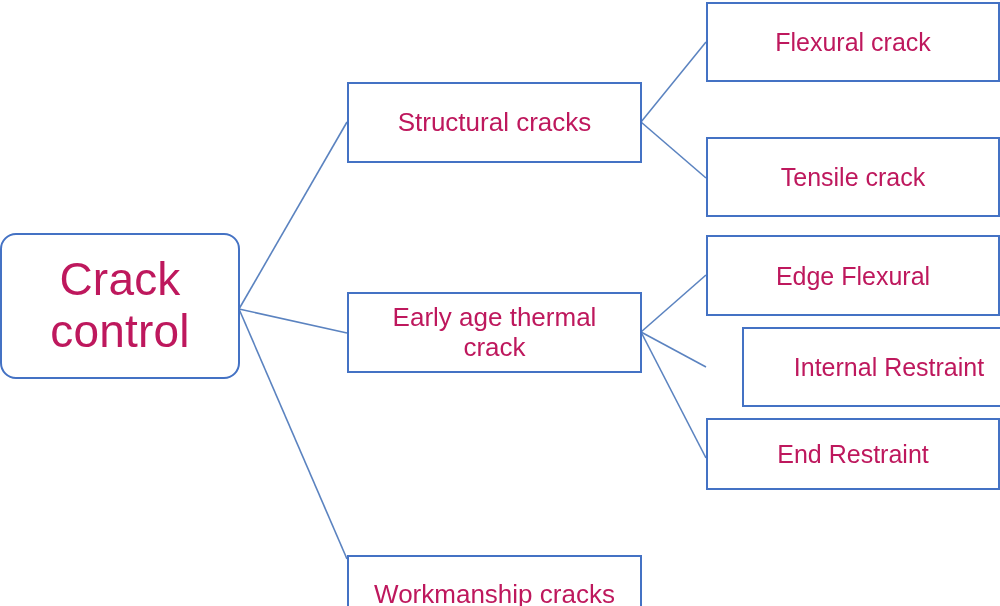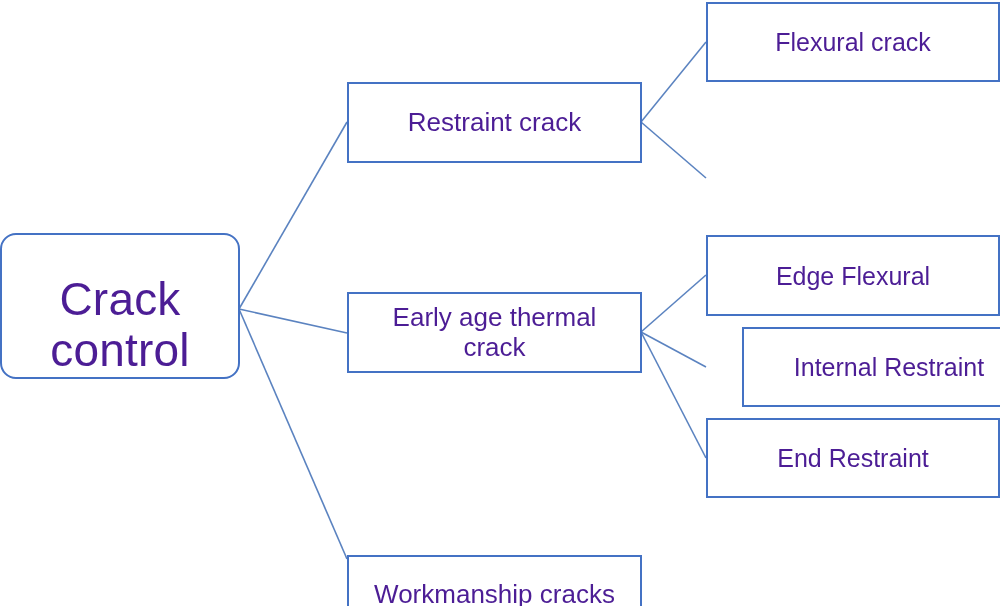--- a/index.html
+++ b/index.html
@@ -27,21 +27,21 @@
   }
   .node {
     position: absolute;
     box-sizing: border-box;
     background: #ffffff;
     border: 2px solid #4472c4;
     display: flex;
     align-items: center;
     justify-content: center;
     text-align: center;
-    color: #4c1d95;
+    color: #be185d;
     line-height: 1.12;
     z-index: 2;
   }
   .node-root {
     border-radius: 16px;
     font-size: 46px;
     letter-spacing: 0.2px;
   }
   .node-branch {
     font-size: 26px;
@@ -68,47 +68,50 @@
 
       <line x1="641" y1="122" x2="706" y2="42"></line>
       <line x1="641" y1="122" x2="706" y2="178"></line>
 
       <line x1="641" y1="332" x2="706" y2="275"></line>
       <line x1="641" y1="332" x2="706" y2="367"></line>
       <line x1="641" y1="332" x2="706" y2="458"></line>
     </g>
   </svg>
 
-  <div class="node node-root" style="left:0px; top:233px; width:240px; height:146px;align-items:flex-end;">
+  <div class="node node-root" style="left:0px; top:233px; width:240px; height:146px;">
     <span class="node-label">Crack
 control</span>
   </div>
 
   <div class="node node-branch" style="left:347px; top:82px; width:295px; height:81px;">
-    <span class="node-label">Restraint crack</span>
+    <span class="node-label">Structural cracks</span>
   </div>
 
   <div class="node node-branch" style="left:347px; top:292px; width:295px; height:81px;">
     <span class="node-label">Early age thermal crack</span>
   </div>
 
   <div class="node node-branch" style="left:347px; top:555px; width:295px; height:79px;">
     <span class="node-label">Workmanship cracks</span>
   </div>
 
   <div class="node node-leaf" style="left:706px; top:2px; width:294px; height:80px;">
     <span class="node-label">Flexural crack</span>
   </div>
 
+  <div class="node node-leaf" style="left:706px; top:137px; width:294px; height:80px;">
+    <span class="node-label">Tensile crack</span>
+  </div>
 
   <div class="node node-leaf" style="left:706px; top:235px; width:294px; height:81px;">
     <span class="node-label">Edge Flexural</span>
   </div>
 
   <div class="node node-leaf" style="left:706px; top:327px; width:294px; height:80px;margin-left:36px;">
     <span class="node-label">Internal Restraint</span>
   </div>
 
-  <div class="node node-leaf" style="left:706px; top:418px; width:294px; height:80px;justify-content:center;">
+  <div class="node node-leaf" style="left:706px; top:418px; width:294px; height:72px;justify-content:center;">
     <span class="node-label">End Restraint</span>
   </div>
 
 </div>
 
 </body></html>

